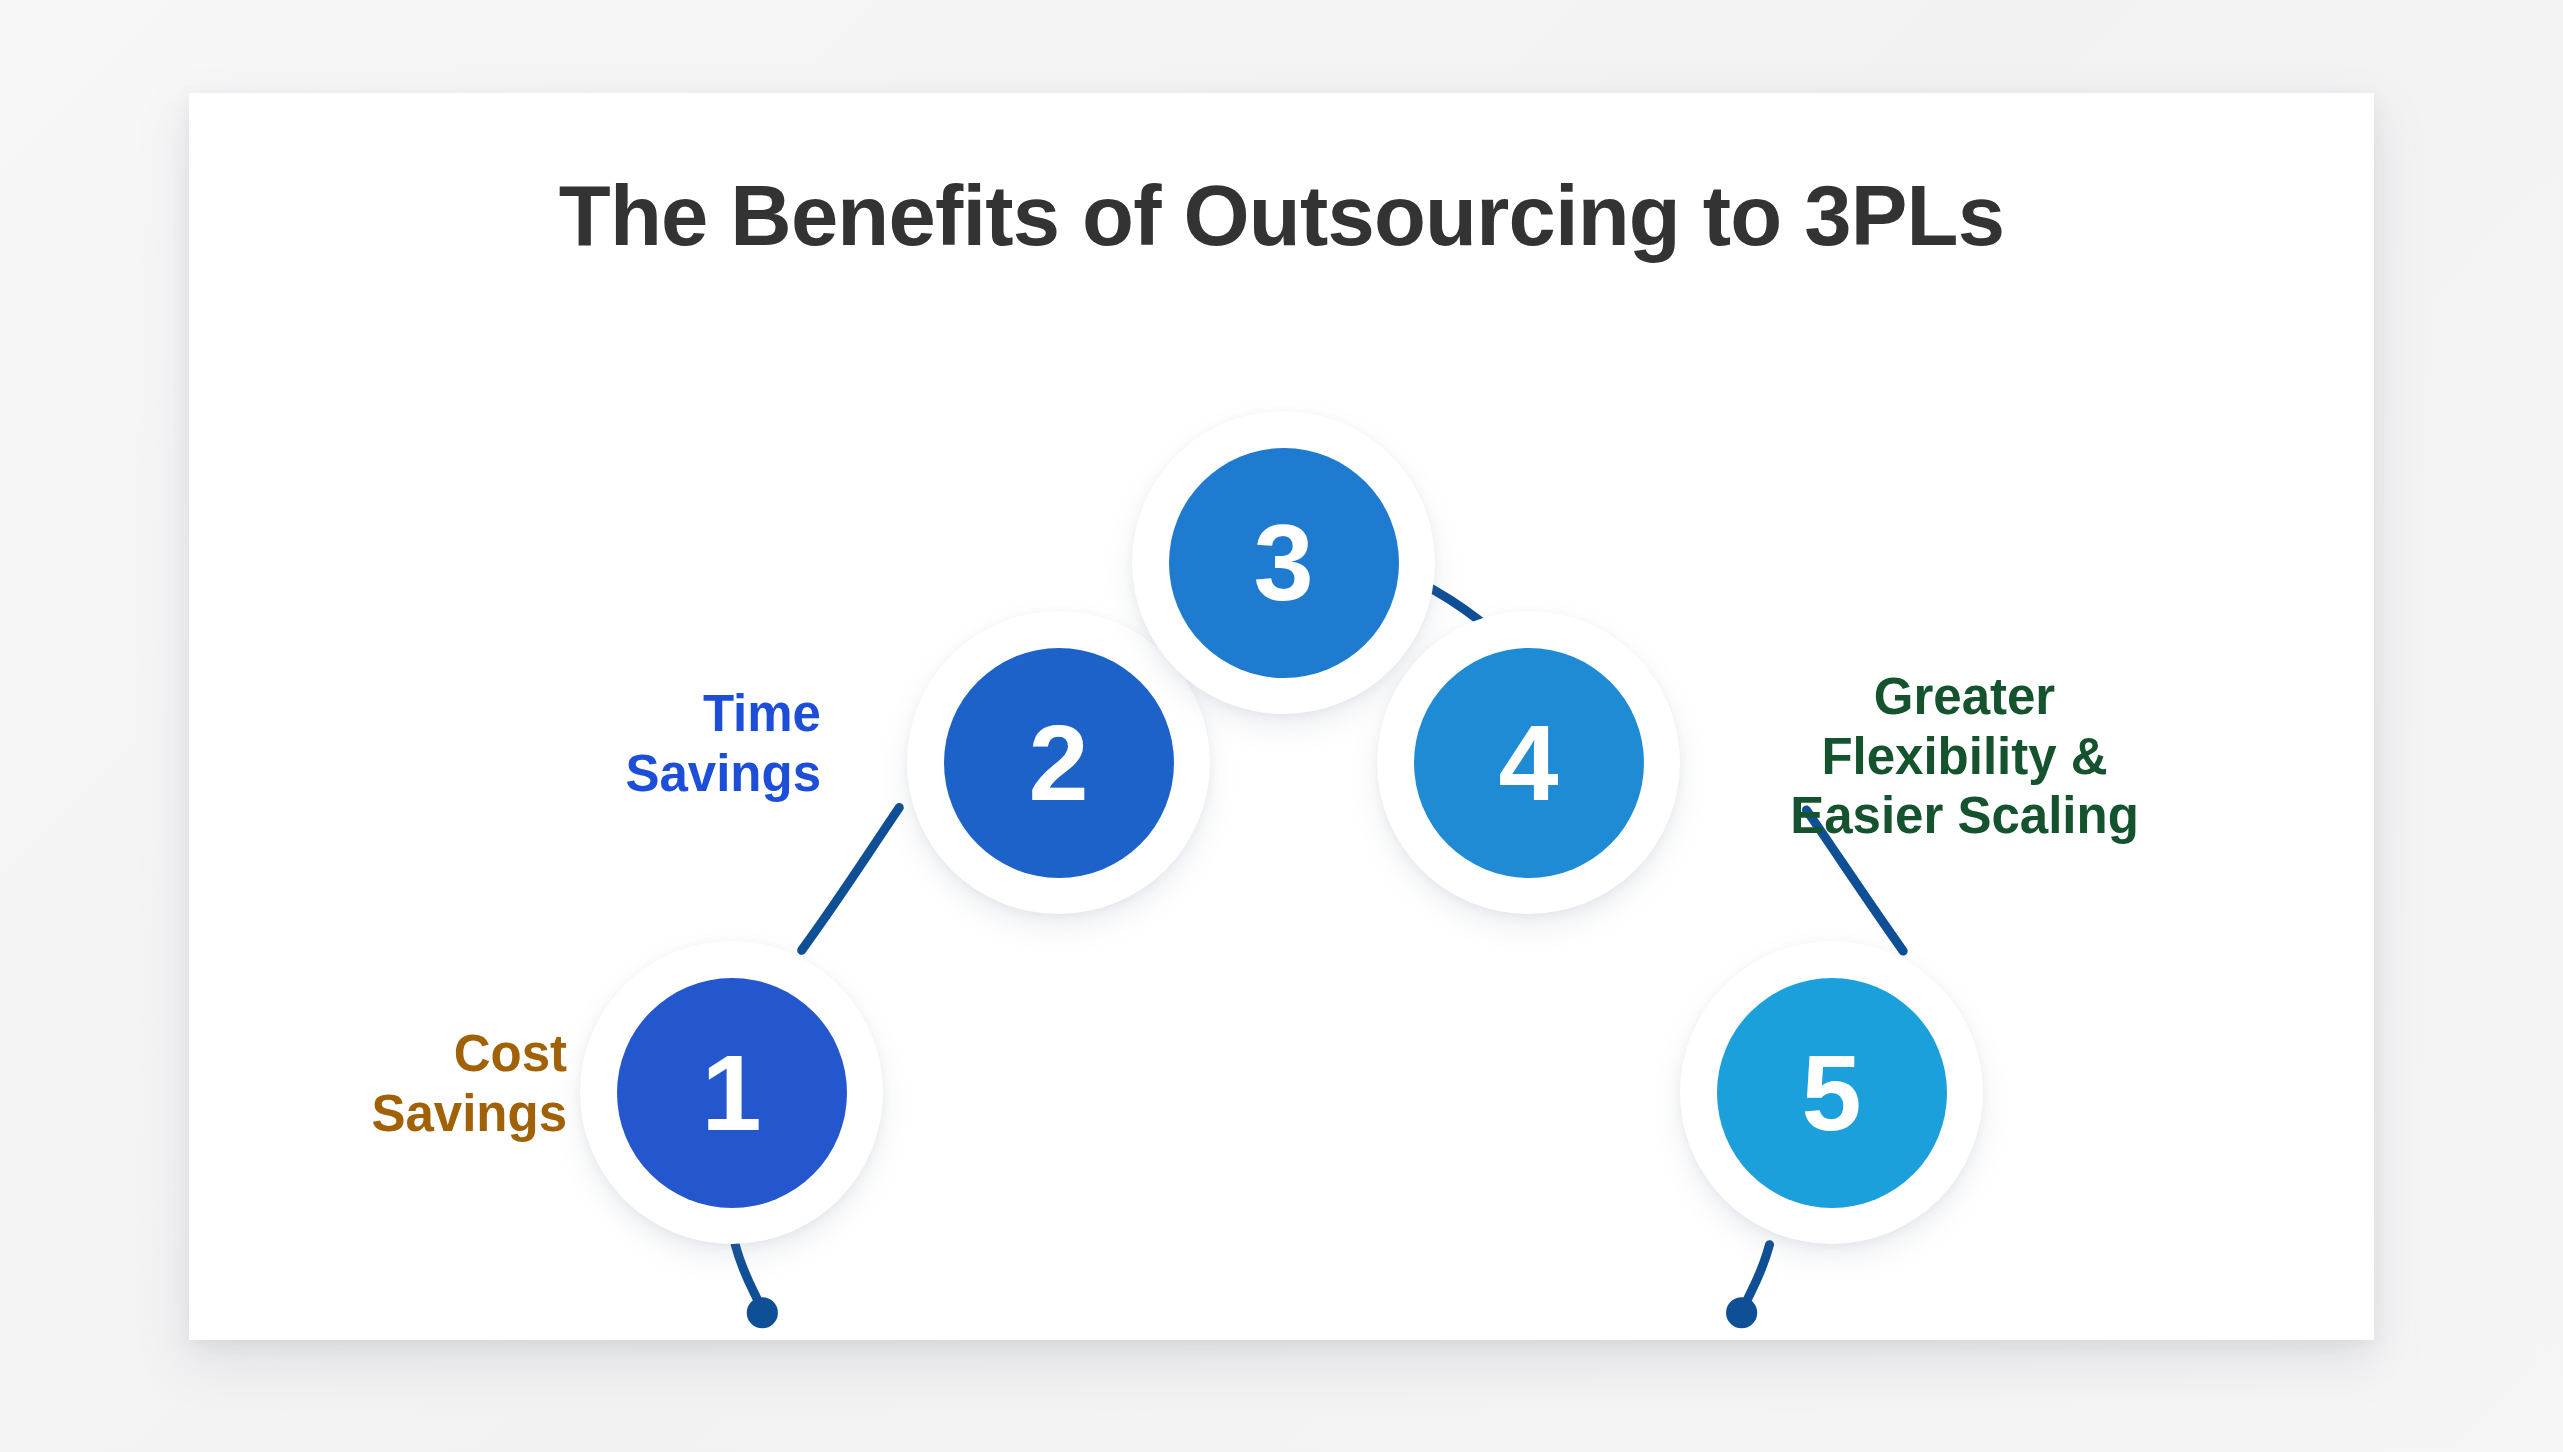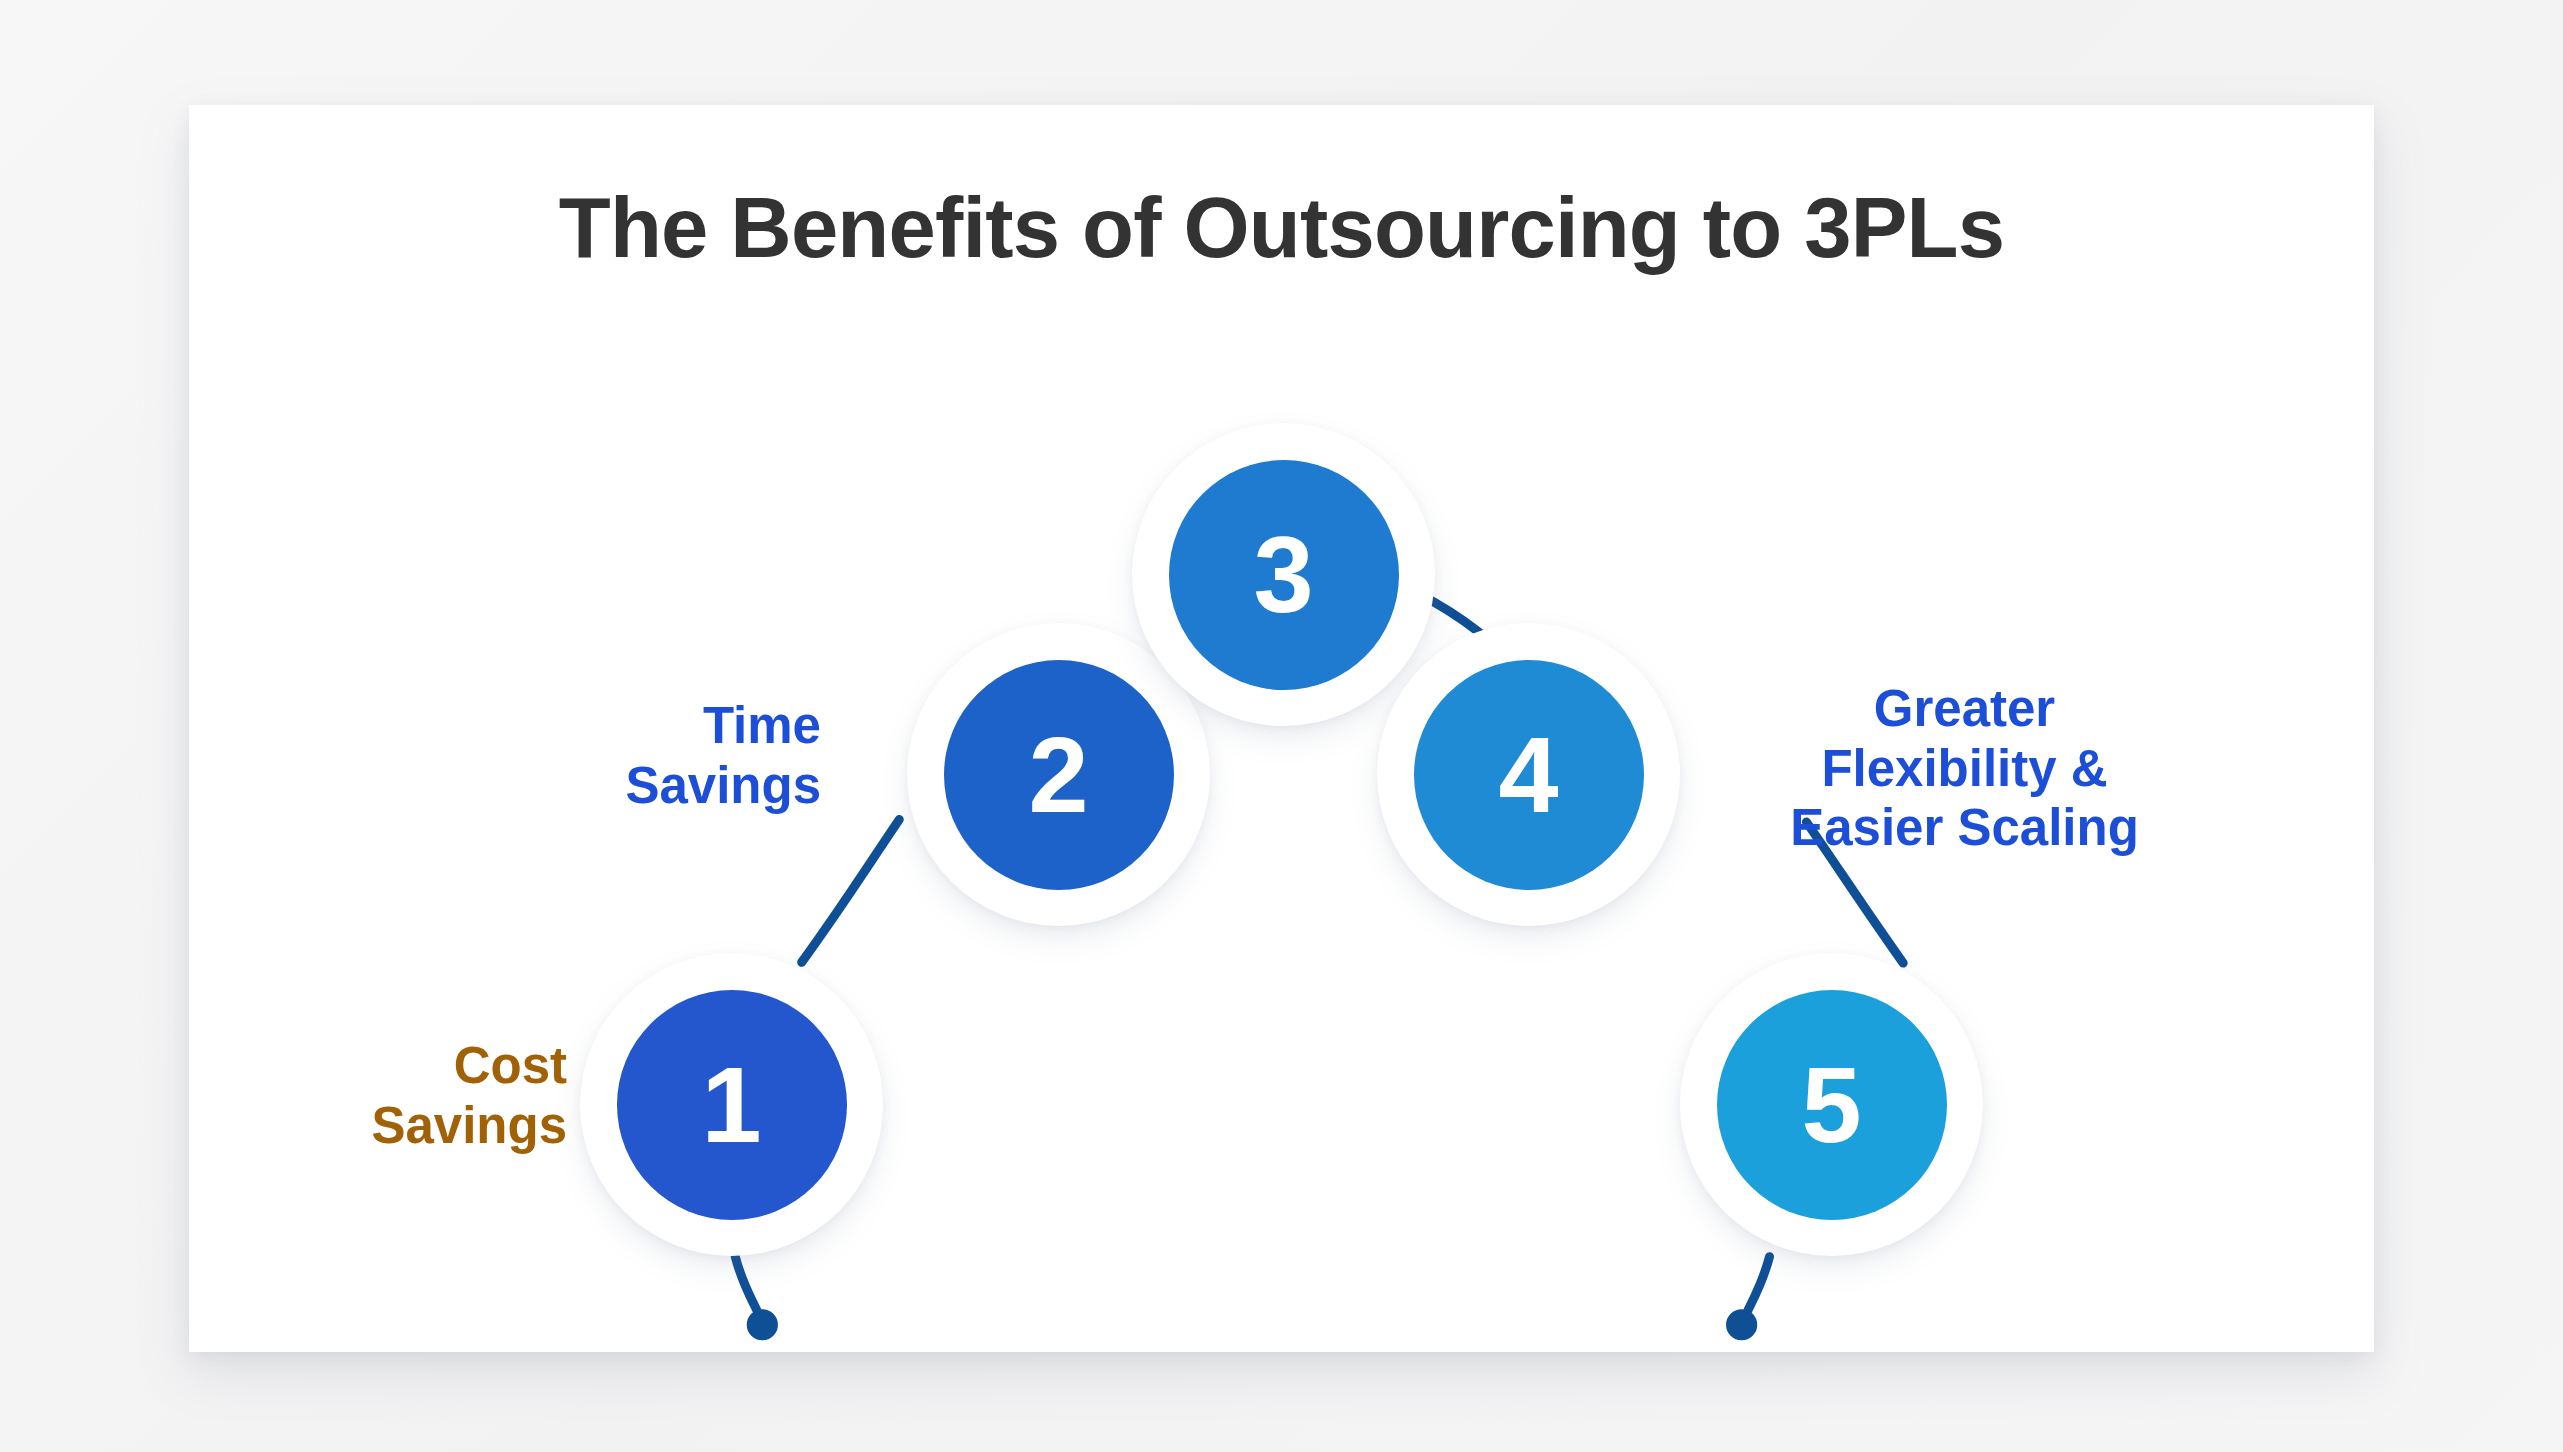--- a/index.html
+++ b/index.html
@@ -119,21 +119,21 @@
   #label-2 { left: 205px;  top: 591px;  width: 427px;  }
   #label-3 { left: 714px;  top: 262px;  width: 558px;  }
   #label-4 { left: 1521px; top: 574px;  width: 509px;  }
   #label-5 { left: 1542px; top: 923px; width: 509px;  }
 </style>
 </head>
 <body>
 
 <div id="infographic-root">
 
-  <div class="card" style="background: rgb(255, 255, 255); margin-top: 12px;">
+  <div class="card" style="background: rgb(255, 255, 255);">
 
     <div class="title" style="color: rgb(51, 51, 51);">The Benefits of Outsourcing to 3PLs</div>
 
     <div class="stage">
 
       <svg class="connector-svg" viewBox="0 0 2664 1520">
 
         <path d="M 666 1404 C 676 1442 690 1462 697 1480" stroke="#0F4F96" stroke-width="11" fill="none" stroke-linecap="round"></path>
         <circle cx="699" cy="1487" r="19" fill="#0F4F96"></circle>
 
@@ -169,21 +169,21 @@
         <div class="disc" style="background-color: rgb(27, 160, 220);">5</div>
       </div>
 
       <div class="label right-align" id="label-1" style="color: #a16207;">Cost
 Savings</div>
 
       <div class="label right-align" id="label-2" style="color: #1d4ed8;">Time
 Savings</div>
 
 
-      <div class="label center-align" id="label-4" style="color: #1d4ed8;">Greater
+      <div class="label center-align" id="label-4" style="color: #14532d;">Greater
 Flexibility &amp;
 Easier Scaling</div>
 
 
     </div>
   </div>
 </div>
 
 
 </body></html>

